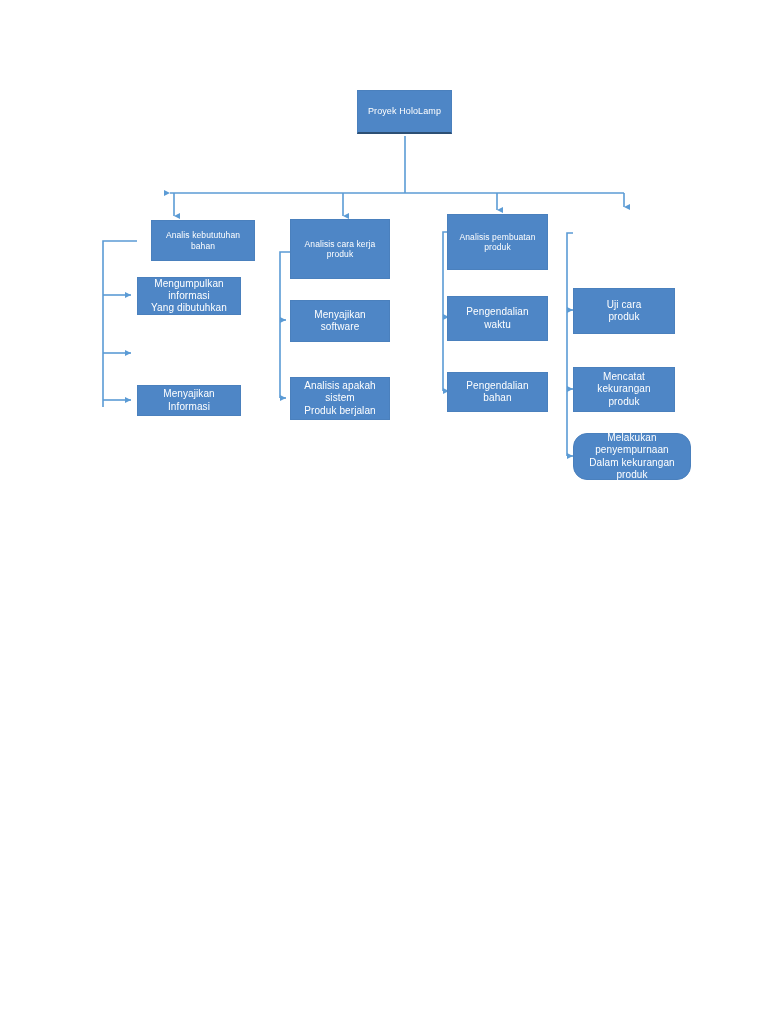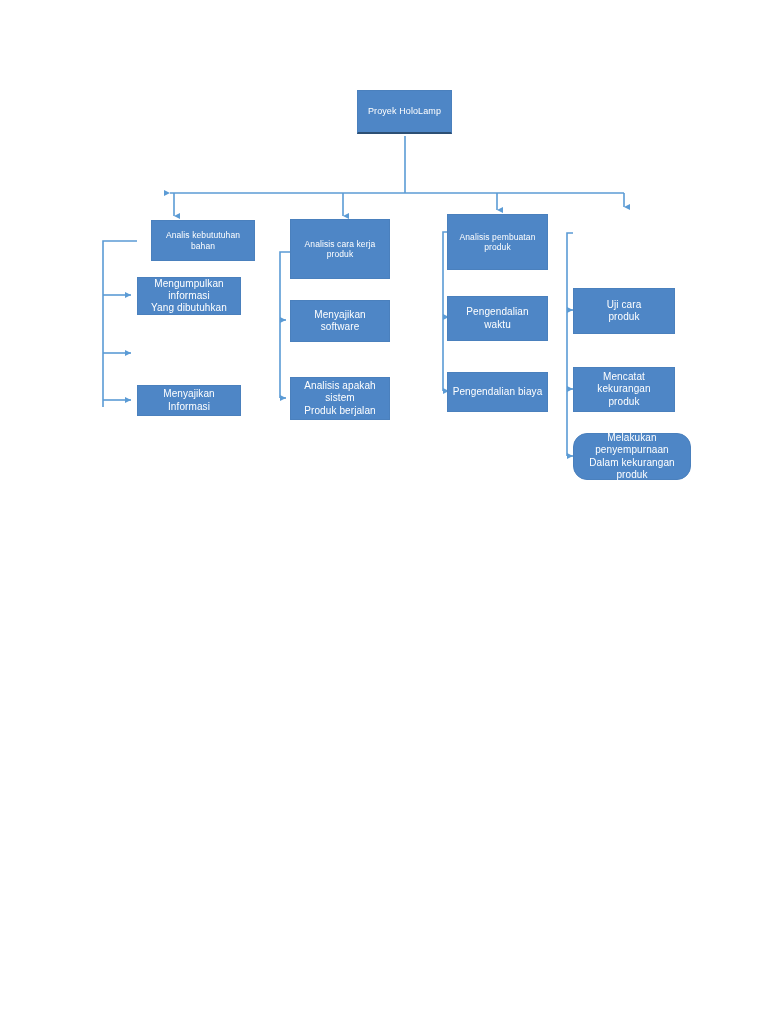--- a/index.html
+++ b/index.html
@@ -145,21 +145,21 @@
   </div>
 
   <div class="node n-md" style="left:447px; top:214px; width:101px; height:56px;">
     <span class="label">Analisis pembuatan
 produk</span>
   </div>
   <div class="node n-sm" style="left:447px; top:296px; width:101px; height:45px;">
     <span class="label">Pengendalian waktu</span>
   </div>
   <div class="node n-sm" style="left:447px; top:372px; width:101px; height:40px;">
-    <span class="label">Pengendalian biaya</span>
+    <span class="label">Pengendalian bahan</span>
   </div>
 
   <div class="node n-sm" style="left:573px; top:288px; width:102px; height:46px;">
     <span class="label">Uji cara
 produk</span>
   </div>
   <div class="node n-sm" style="left:573px; top:367px; width:102px; height:45px;">
     <span class="label">Mencatat kekurangan
 produk</span>
   </div>

